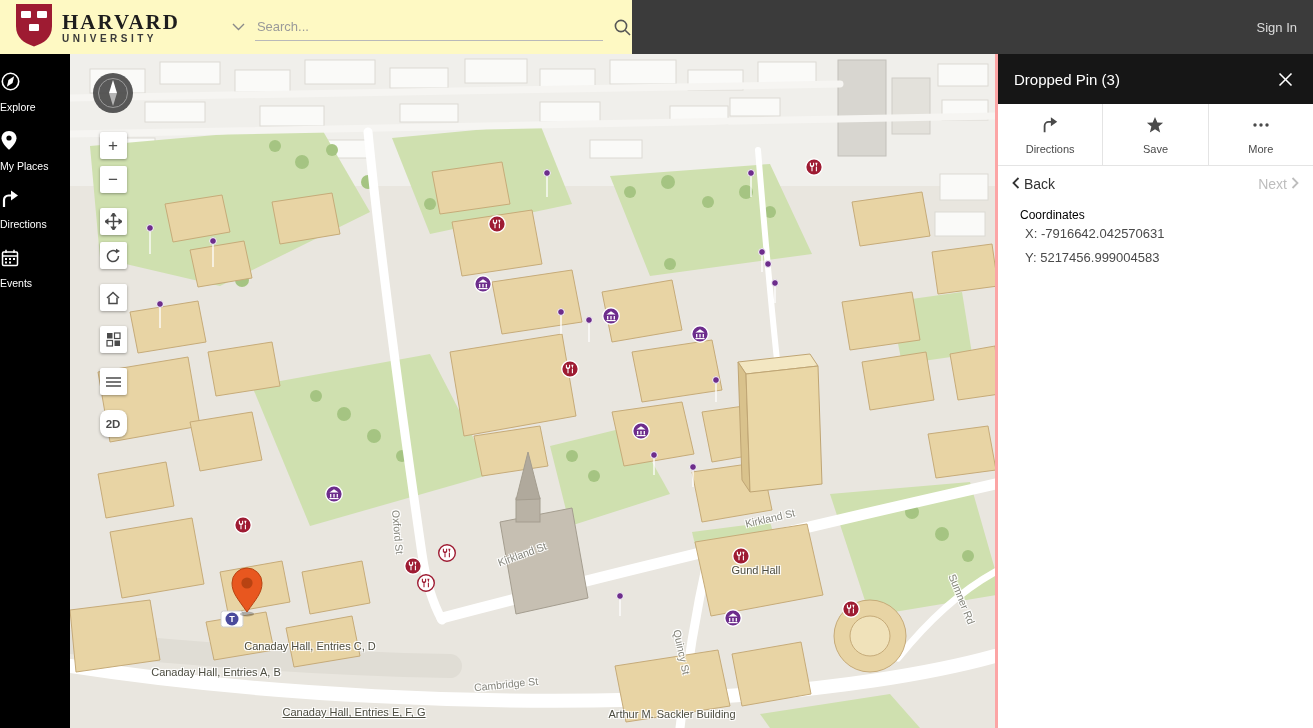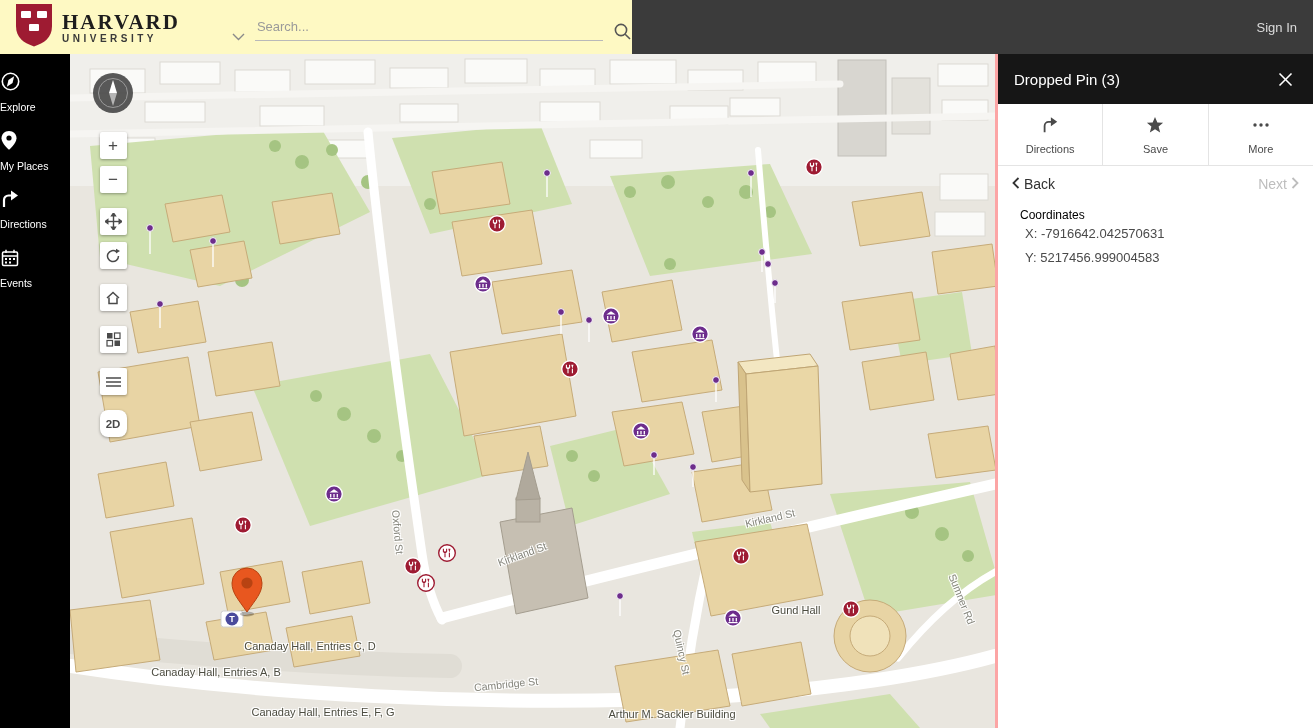--- a/index.html
+++ b/index.html
@@ -8,21 +8,21 @@
   .app { width:1313px; height:728px; display:flex; flex-direction:column; }
 
   
   .topbar { height:54px; display:flex; flex:0 0 54px; }
   .topbar-left { width:632px; background:#fef9c3; display:flex; align-items:center; padding-left:14px; }
   .topbar-right { flex:1; background:#3b3b3b; display:flex; align-items:center; justify-content:flex-end; padding-right:16px; }
   .signin { color:#dcdcdc; font-size:13px; text-decoration:none; cursor:pointer; }
   .logo { display:flex; align-items:center; gap:8px; cursor:pointer; }
   .brand-line1 { font-family:"Liberation Serif","DejaVu Serif",serif; font-weight:700; font-size:21px; letter-spacing:2px; color:#1d1d1d; line-height:22px; }
   .brand-line2 { font-family:Liberation Sans, sans-serif; font-weight:600; font-size:10px; letter-spacing:3.5px; color:#3a3a3a; }
-  .search-wrap { display:flex; align-items:flex-end; margin-left:52px; }
+  .search-wrap { display:flex; align-items:center; margin-left:52px; }
   .caret-btn { cursor:pointer; display:flex; align-items:center; margin-right:10px; }
   .search-input { width:348px; border:none; border-bottom:1px solid #b9b9b9; font-size:13px; padding:6px 2px; color:#333; outline:none; background:transparent; }
   .search-input::placeholder { color:#9a9a9a; }
   .mag-btn { cursor:pointer; margin-left:10px; display:flex; }
 
   
   .body-row { flex:1; display:flex; min-height:0; }
 
   
   .sidebar { width:70px; background:#000; display:flex; flex-direction:column; align-items:stretch; padding-top:8px; }
@@ -358,23 +358,23 @@
 
         <g>
           <ellipse cx="177" cy="560" rx="7" ry="2.6" fill="rgba(0,0,0,0.25)"></ellipse>
           <path d="M177,558 c-9,-13 -15,-19 -15,-29 a15,15 0 1 1 30,0 c0,10 -6,16 -15,29 z" fill="#e8571f" stroke="#b84312" stroke-width="1"></path>
           <circle cx="177" cy="529" r="5.6" fill="#b84312"></circle>
         </g>
       </svg>
 
       <span class="map-label" style="left:240px; top:592px;">Canaday Hall, Entries C, D</span>
       <span class="map-label" style="left:146px; top:618px;">Canaday Hall, Entries A, B</span>
-      <span class="map-label" style="left:253px; top:658px;">Canaday Hall, Entries E, F, G</span>
+      <span class="map-label" style="left:284px; top:658px;text-decoration:underline;">Canaday Hall, Entries E, F, G</span>
       <span class="map-label" style="left:602px; top:660px;">Arthur M. Sackler Building</span>
-      <span class="map-label" style="left:726px; top:516px;margin-top:40px;">Gund Hall</span>
+      <span class="map-label" style="left:686px; top:516px;">Gund Hall</span>
       <span class="map-label street" style="left:436px; top:630px; transform:translate(-50%,-50%) rotate(-6deg);">Cambridge St</span>
       <span class="map-label street" style="left:700px; top:464px; transform:translate(-50%,-50%) rotate(-13deg);">Kirkland St</span>
       <span class="map-label street" style="left:452px; top:500px; transform:translate(-50%,-50%) rotate(-20deg);">Kirkland St</span>
       <span class="map-label street" style="left:612px; top:598px; transform:translate(-50%,-50%) rotate(78deg);">Quincy St</span>
       <span class="map-label street" style="left:328px; top:478px; transform:translate(-50%,-50%) rotate(85deg);">Oxford St</span>
       <span class="map-label street" style="left:892px; top:545px; transform:translate(-50%,-50%) rotate(68deg);">Sumner Rd</span>
 
       <div class="map-controls">
         <div class="compass">
           <svg width="42" height="42" viewBox="0 0 42 42">

